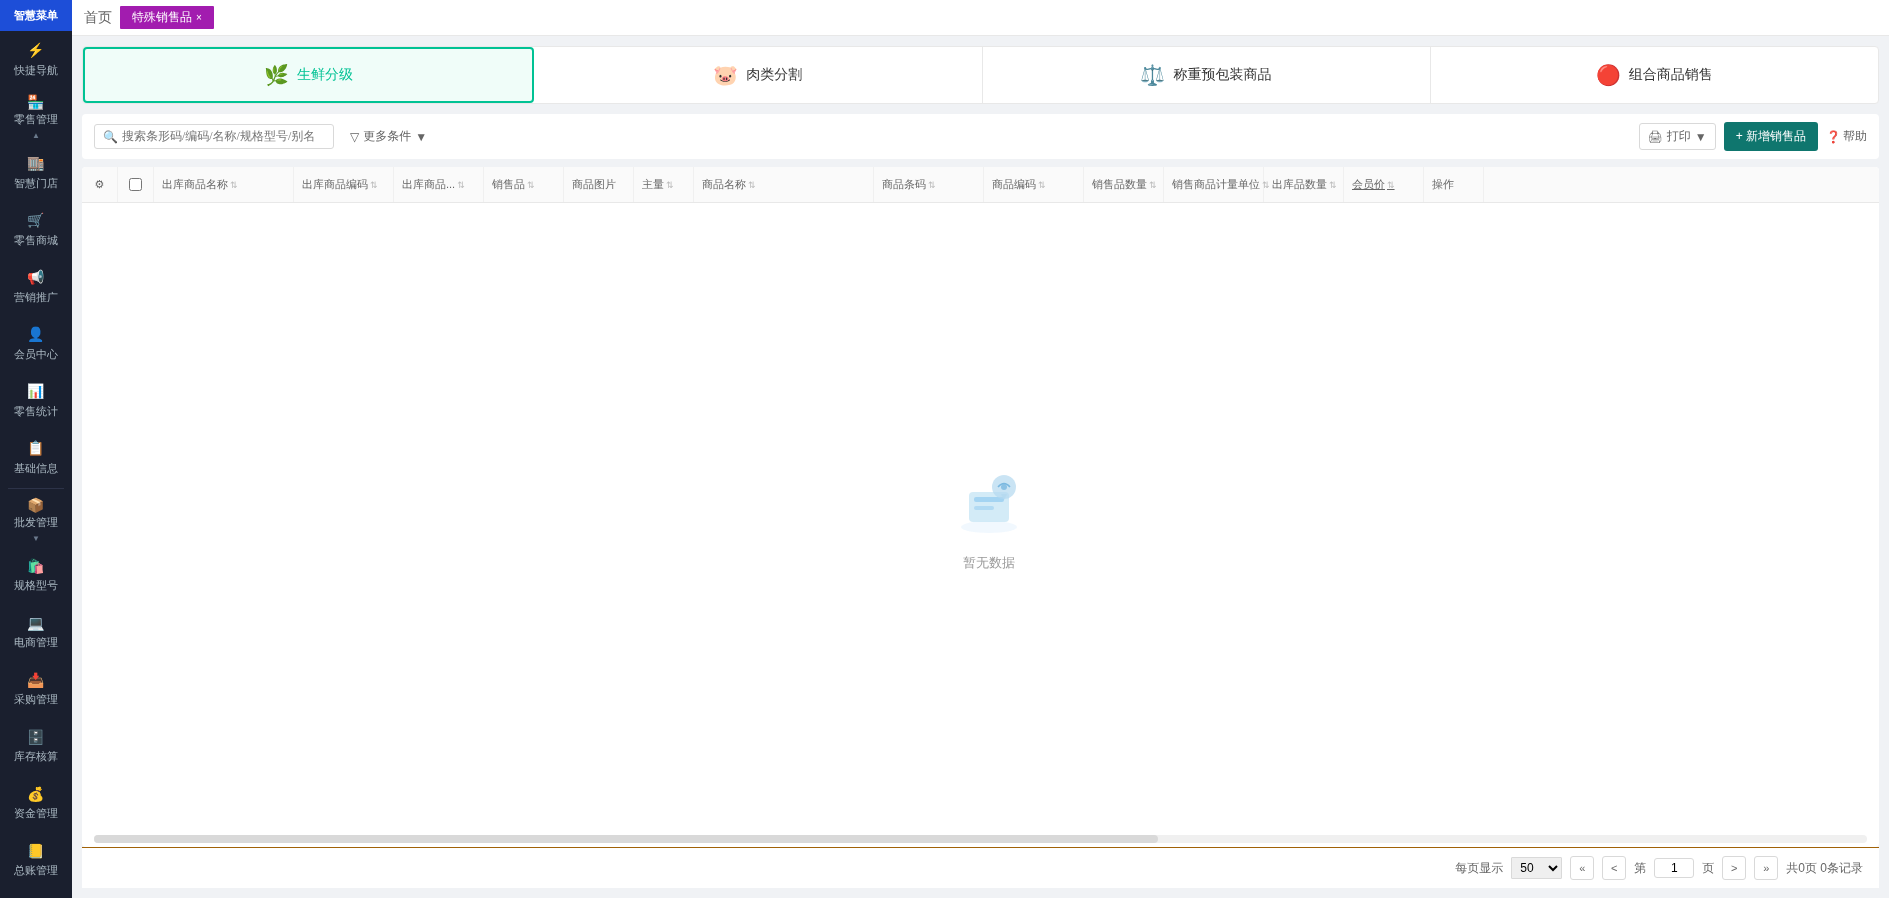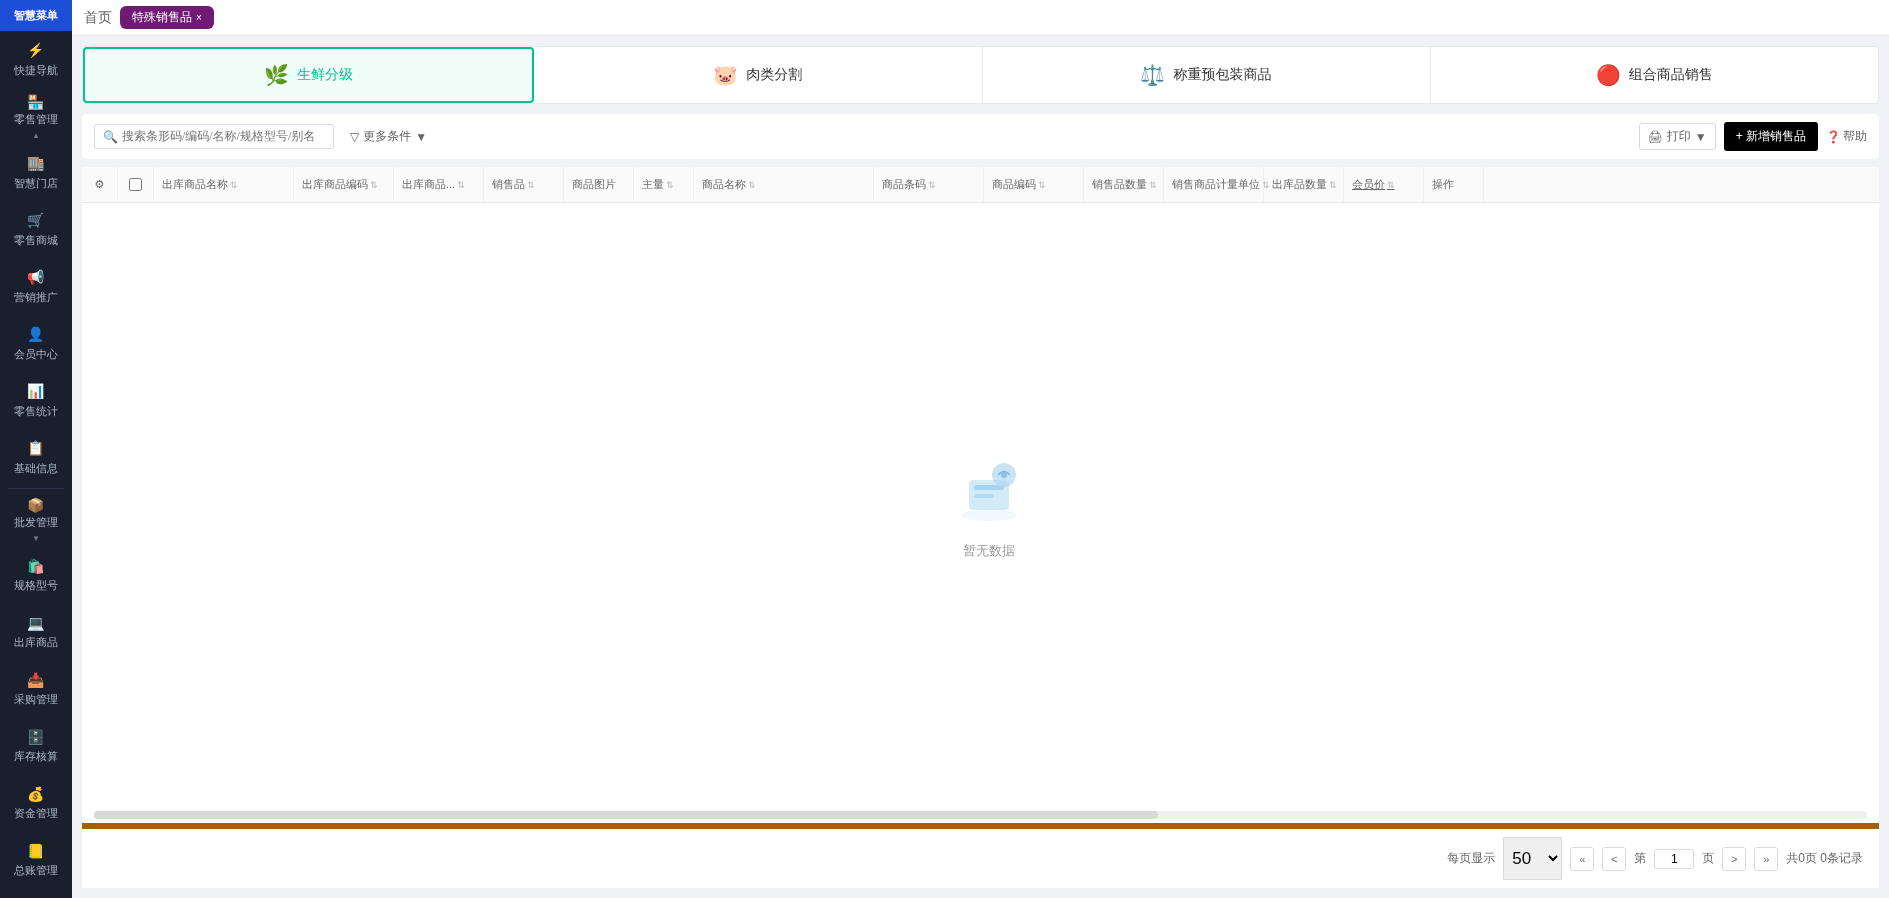--- a/index.html
+++ b/index.html
@@ -83,23 +83,23 @@
       align-items: center;
       gap: 8px;
       flex-shrink: 0;
     }
     .topbar-home {
       color: #666;
       font-size: 14px;
       cursor: pointer;
     }
     .topbar-tab {
-      background: #701a75;
+      background: #a21caf;
       color: #fff;
-      border-radius: 6px;
+      border-radius: 1px;
       padding: 3px 12px;
       font-size: 12px;
       display: flex;
       align-items: center;
       gap: 4px;
       cursor: pointer;
     }
     .topbar-tab .close { font-size: 10px; cursor: pointer; }
 
     
@@ -186,21 +186,21 @@
       align-items: center;
       gap: 4px;
       color: #666;
       cursor: pointer;
       font-size: 12px;
       padding: 4px 8px;
       border: 1px solid #d9d9d9;
       border-radius: 3px;
     }
     .add-btn {
-      background: #000000;
+      background: #0f766e;
       color: #fff;
       border: none;
       border-radius: 3px;
       padding: 6px 12px;
       font-size: 12px;
       cursor: pointer;
       display: flex;
       align-items: center;
       gap: 4px;
     }
@@ -270,35 +270,35 @@
       margin-left: 17px;
     }
     .empty-icon {
       width: 80px;
       height: 80px;
     }
 
     
     .pagination {
       background: #fff;
-      border-top: 6px solid #a16207;
+      border-top: 1px solid #a16207;
       padding: 8px 16px;
       display: flex;
       align-items: center;
       justify-content: flex-end;
       gap: 8px;
       font-size: 12px;
       color: #666;
       flex-shrink: 0;
     }
     .pagination select {
       border: 1px solid #d9d9d9;
       border-radius: 1px;
-      padding: 10px 4px;
-      font-size: 17px;
+      padding: 2px 4px;
+      font-size: 12px;
     }
     .page-btn {
       width: 24px;
       height: 24px;
       display: flex;
       align-items: center;
       justify-content: center;
       border: 1px solid #d9d9d9;
       border-radius: 3px;
       cursor: pointer;
@@ -379,21 +379,21 @@
     <span>批发管理</span>
   </div>
 
   <div class="sidebar-item">
     <span class="icon">🛍️</span>
     <span>规格型号</span>
   </div>
 
   <div class="sidebar-item">
     <span class="icon">💻</span>
-    <span>出库商品</span>
+    <span>电商管理</span>
   </div>
 
   <div class="sidebar-item">
     <span class="icon">📥</span>
     <span>采购管理</span>
   </div>
 
   <div class="sidebar-item">
     <span class="icon">🗄️</span>
     <span>库存核算</span>

